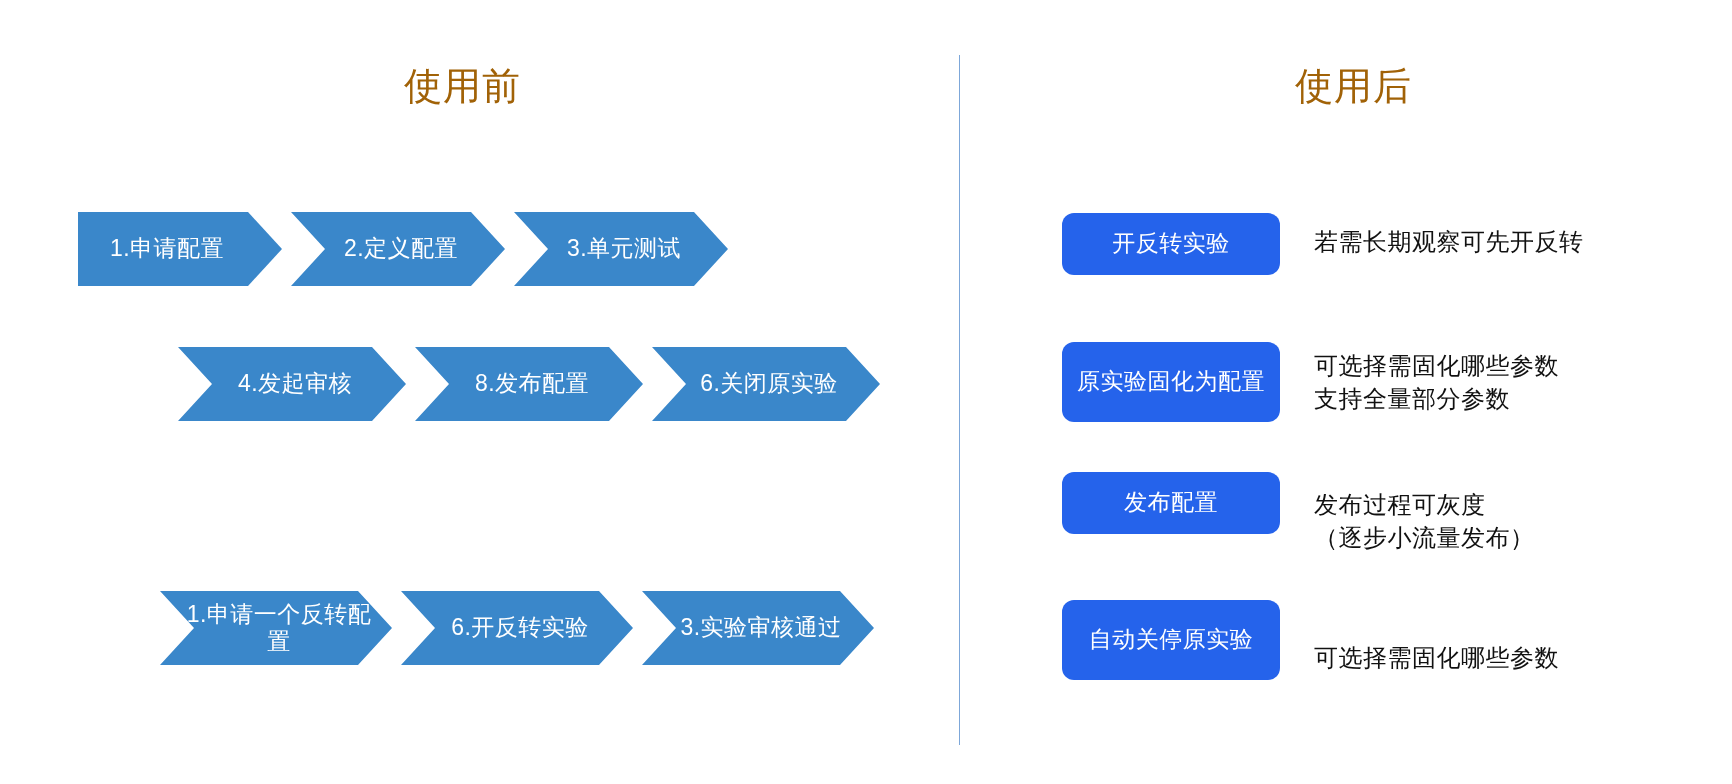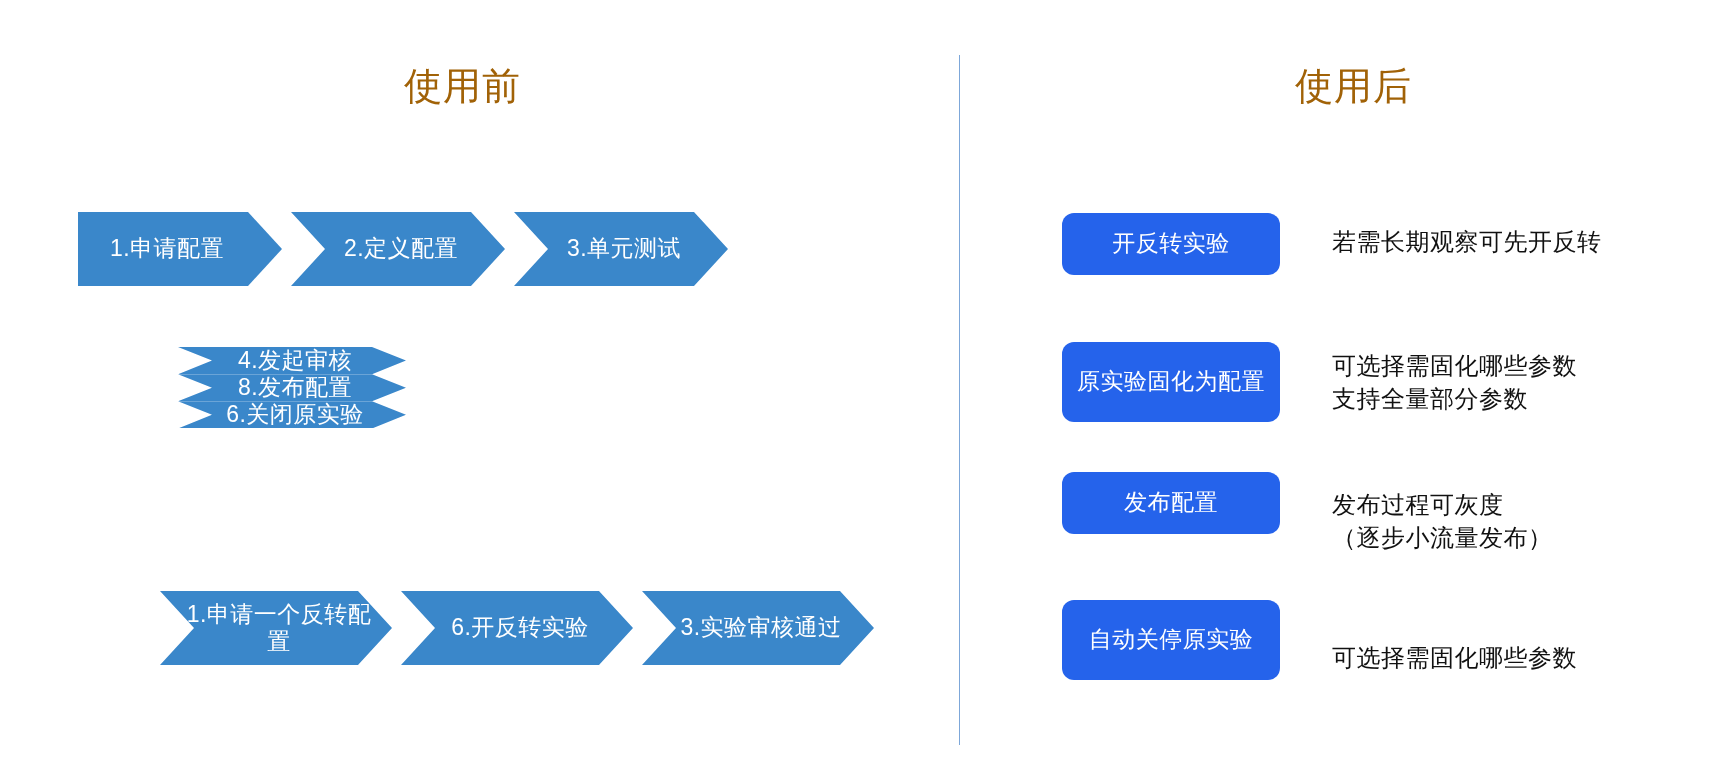--- a/index.html
+++ b/index.html
@@ -43,21 +43,21 @@
   #title-after  { left: 1295px; top: 61px; }
 
   
   .flow-row {
     position: absolute;
     display: flex;
     align-items: stretch;
     height: 74px;
   }
   #flow-row-1 { left: 78px; top: 212px; }
-  #flow-row-2 { left: 178px; top: 347px; flex-direction: column; }
+  #flow-row-2 { left: 178px; top: 347px; }
   #flow-row-3 { left: 160px; top: 591px; }
 
   .chevron {
     position: relative;
     height: 74px;
     background: #3a87ca;
     display: flex;
     align-items: center;
     justify-content: center;
     box-sizing: border-box;
@@ -113,21 +113,21 @@
     text-align: right;
     font-size: 23px;
     line-height: 1.28;
     padding: 8px 10px;
     box-sizing: border-box;
     letter-spacing: 0.5px;
   }
   .pill.two-line { min-height: 80px; }
 
   .after-desc {
-    margin-left: 52px;
+    margin-left: 34px;
     font-size: 24px;
     line-height: 1.38;
     color: #111111;
     white-space: pre-line;
     letter-spacing: 0.5px;
   }
   .after-desc.shift-down { position: relative; top: 18px; }
   .after-desc.shift-up { position: relative; top: -2px; }
 </style>
 </head>

